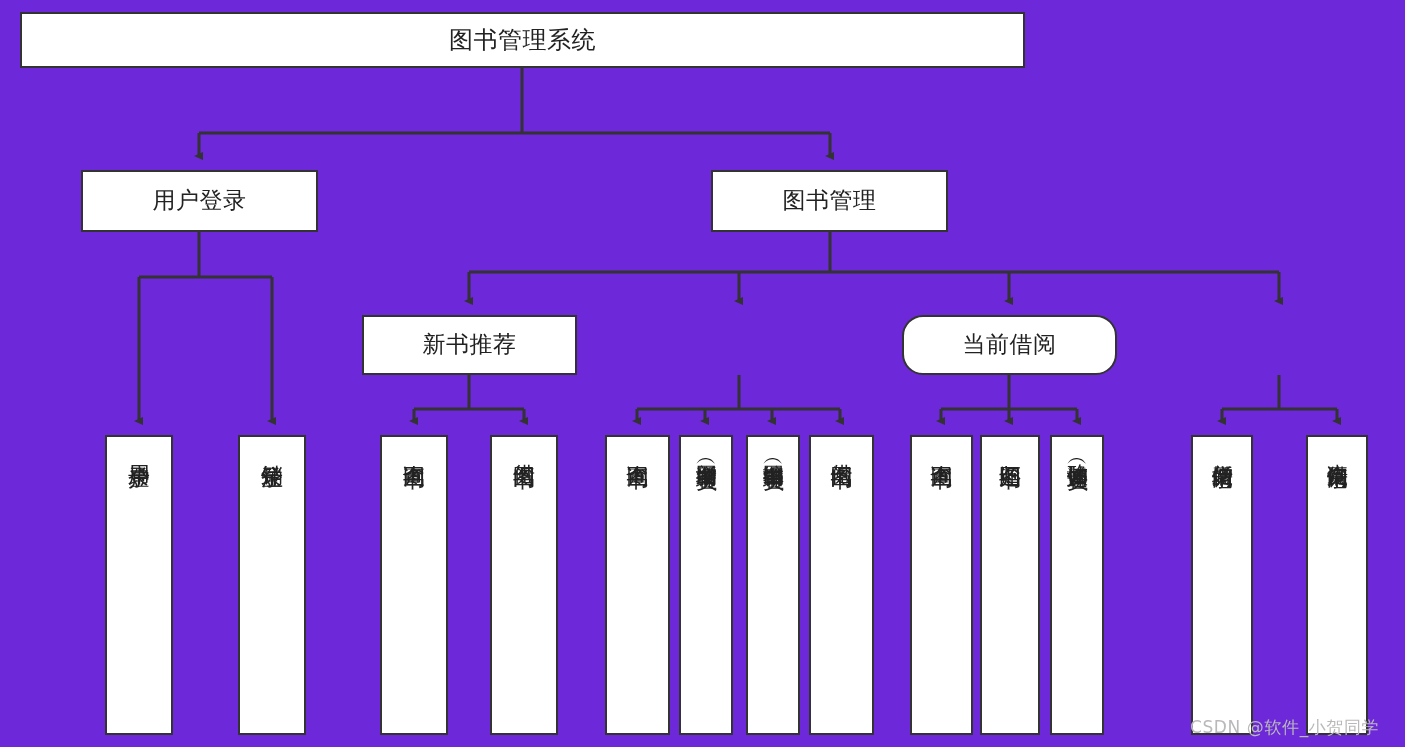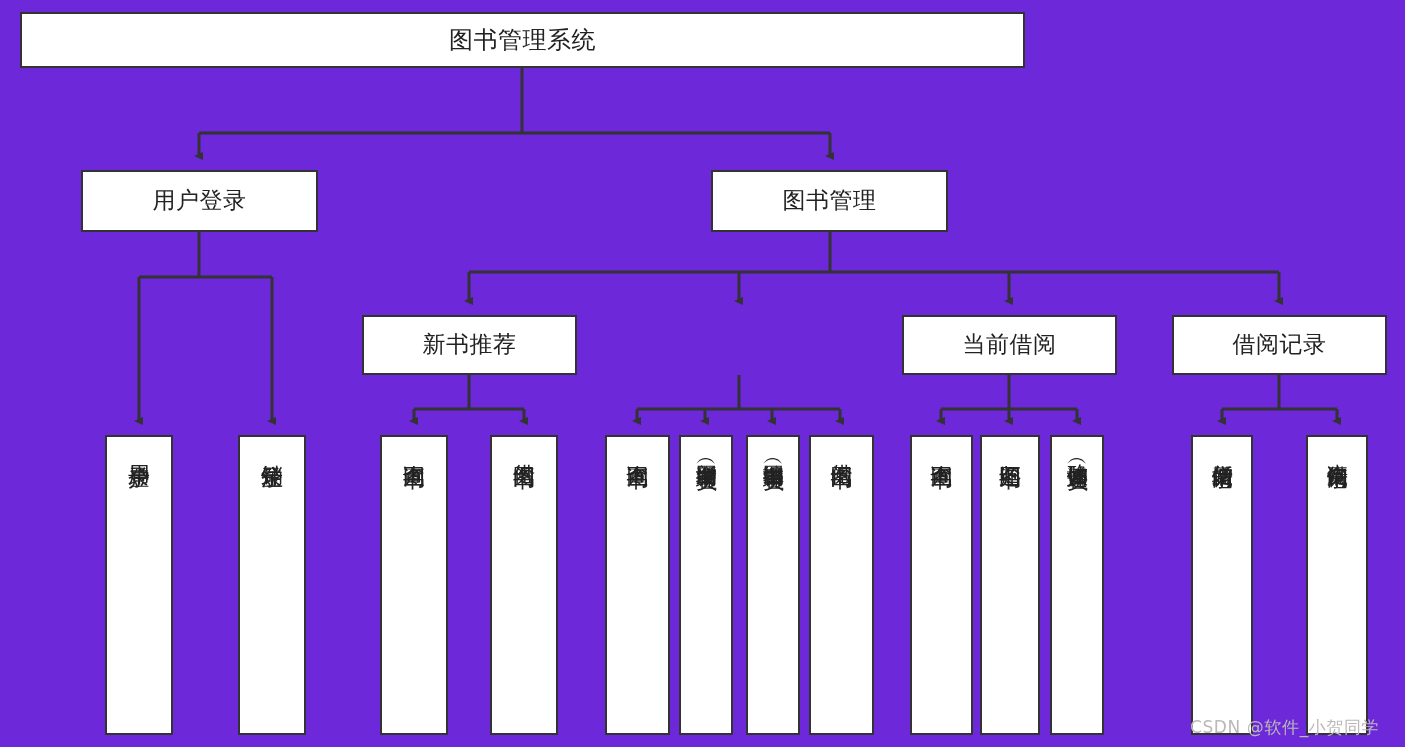--- a/index.html
+++ b/index.html
@@ -141,27 +141,24 @@
 
   <div class="node horizontal" style="left:362px; top:315px; width:215px; height:60px;">
     <span class="node-label">新书推荐</span>
   </div>
 
   <div class="node horizontal" style="left:711px; top:170px; width:237px; height:62px;">
     <span class="node-label">图书管理</span>
   </div>
 
 
-  <div class="node horizontal" style="left:902px; top:315px; width:215px; height:60px;">
+  <div class="node horizontal" style="left:902px; top:315px; width:215px; height:60px;border-radius:21px;">
     <span class="node-label">当前借阅</span>
   </div>
 
-  <div class="node horizontal" style="left:1172px; top:315px; width:215px; height:60px;">
-    <span class="node-label">借阅记录</span>
-  </div>
 
   <div class="node leaf" style="left:105px; top:435px; width:68px; height:300px;">
     <span class="node-label">用户登录</span>
   </div>
 
   <div class="node leaf" style="left:238px; top:435px; width:68px; height:300px;">
     <span class="node-label">注销登录</span>
   </div>
 
   <div class="node leaf" style="left:380px; top:435px; width:68px; height:300px;">

